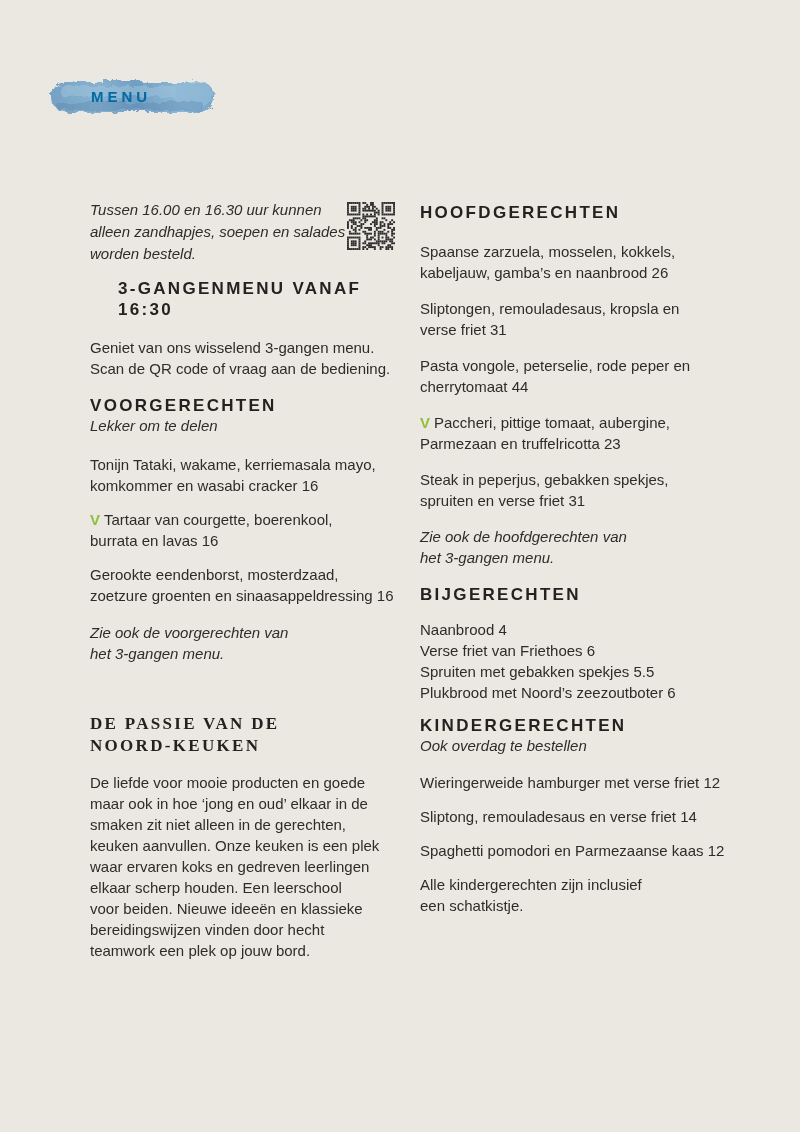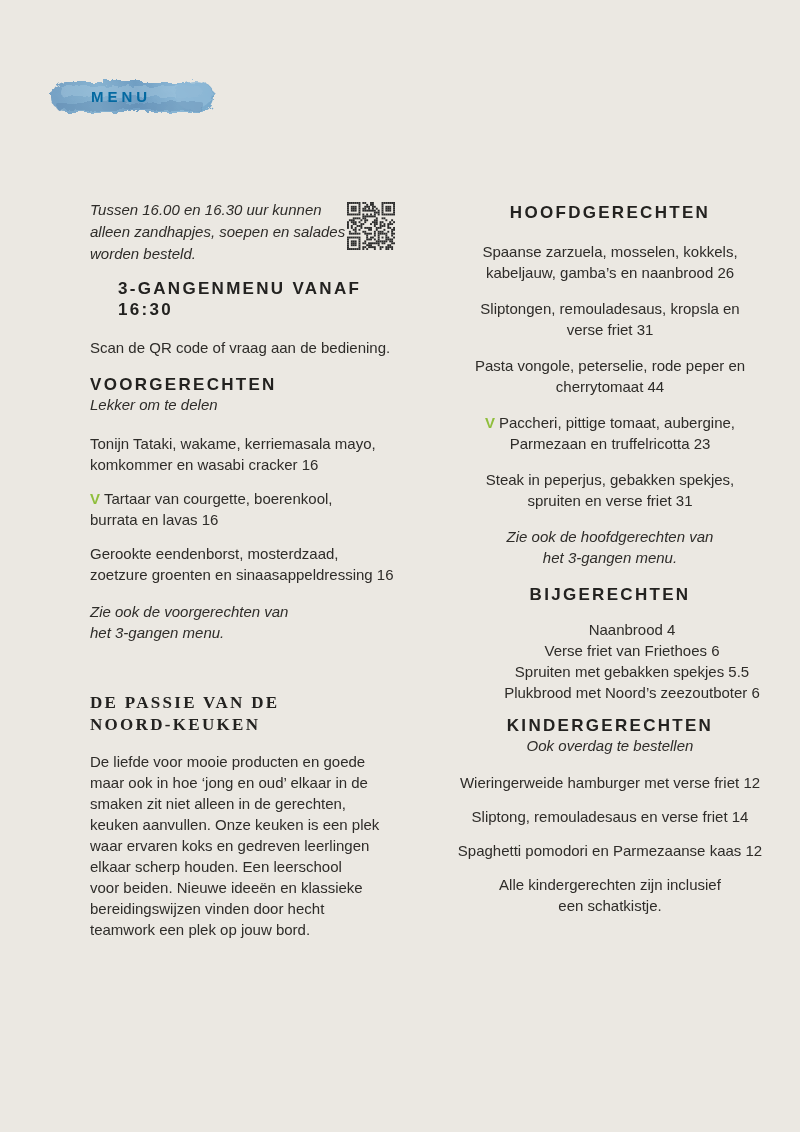--- a/index.html
+++ b/index.html
@@ -21,21 +21,21 @@
   .menu-title{
     position:absolute;left:47px;top:17px;
     font-size:15px;font-weight:600;letter-spacing:4px;
     color:#0369a1;
   }
   
   .qr{position:absolute;left:347px;top:202px;width:48px;height:48px;}
   
   .col{position:absolute;top:199px;font-size:15px;line-height:21px;}
   .col-left{left:90px;width:310px;}
-  .col-right{left:440px;width:340px;text-align:center;}
+  .col-right{left:420px;width:340px;}
   .ln{display:block;}
   .italic{font-style:italic;}
   h2{
     font-size:17px;font-weight:600;letter-spacing:2.3px;
     color:#232220;margin:0;line-height:21px;
   }
   p{margin:0;}
   .veg{color:#8FBE3C;font-weight:600;margin-right:4px;}
   
   .intro{line-height:22px;}
@@ -48,21 +48,21 @@
   .menu-item:last-child{margin-bottom:0;}
   .note{font-style:italic;margin-top:16px;line-height:21px;}
   .h-passie{margin-top:49px;line-height:22px;font-family:Liberation Serif, serif;}
   .passie-body{margin-top:15px;line-height:21px;}
   
   .h-hoofd{margin-top:3px;}
   .items-hoofd{margin-top:18px;}
   .items-hoofd .menu-item{margin-bottom:15px;}
   .note-hoofd{margin-top:12px;}
   .h-bij{margin-top:16px;}
-  .bij-list{margin-top:14px;margin-left:44px;}
+  .bij-list{margin-top:14px;}
   .h-kinder{margin-top:12px;}
   .kinder-items{margin-top:16px;}
   .kinder-items .ln{margin-bottom:13px;}
   .note-kinder{}
 </style>
 </head>
 <body>
 
 <div class="page">
 
@@ -412,20 +412,21 @@
   <div class="col col-left">
 
     <p class="intro italic">
       <span class="ln">Tussen 16.00 en 16.30 uur kunnen</span>
       <span class="ln">alleen zandhapjes, soepen en salades</span>
       <span class="ln">worden besteld.</span>
     </p>
 
     <h2 class="h-gangen">3-GANGENMENU VANAF 16:30</h2>
     <p class="gangen-body">
+      <span class="ln">Geniet van ons wisselend 3-gangen menu.</span>
       <span class="ln">Scan de QR code of vraag aan de bediening.</span>
     </p>
 
     <h2 class="h-voor">VOORGERECHTEN</h2>
     <p class="subtitle">Lekker om te delen</p>
 
     <div class="items">
       <div class="menu-item">
         <span class="ln">Tonijn Tataki, wakame, kerriemasala mayo,</span>
         <span class="ln">komkommer en wasabi cracker 16</span>

